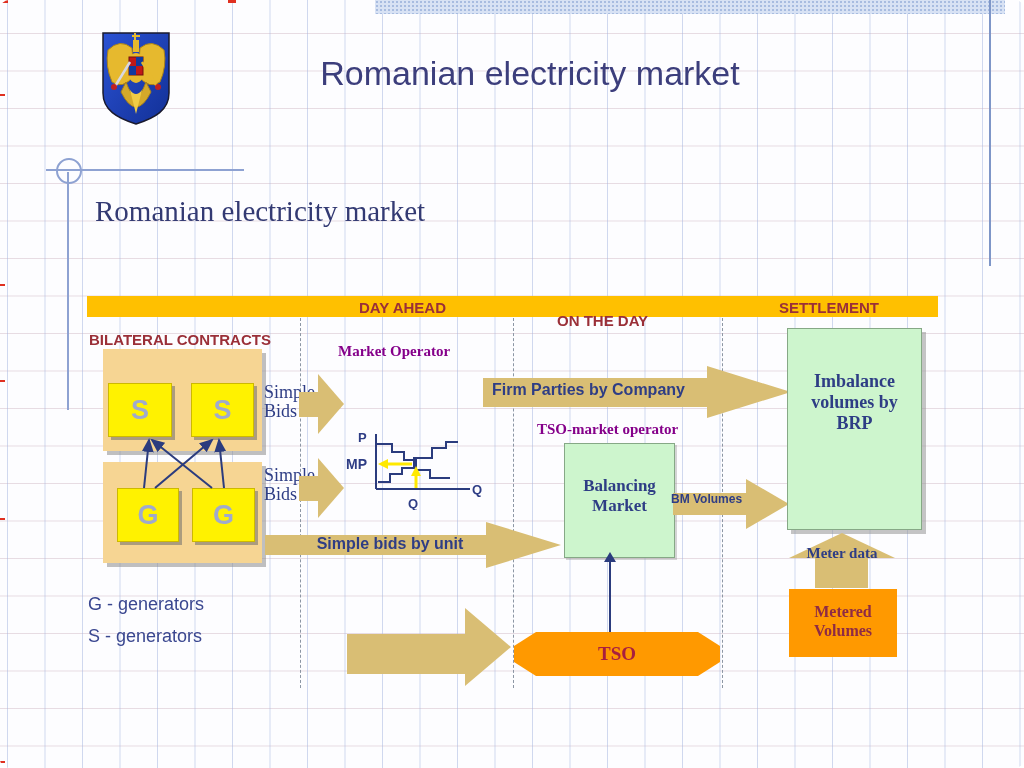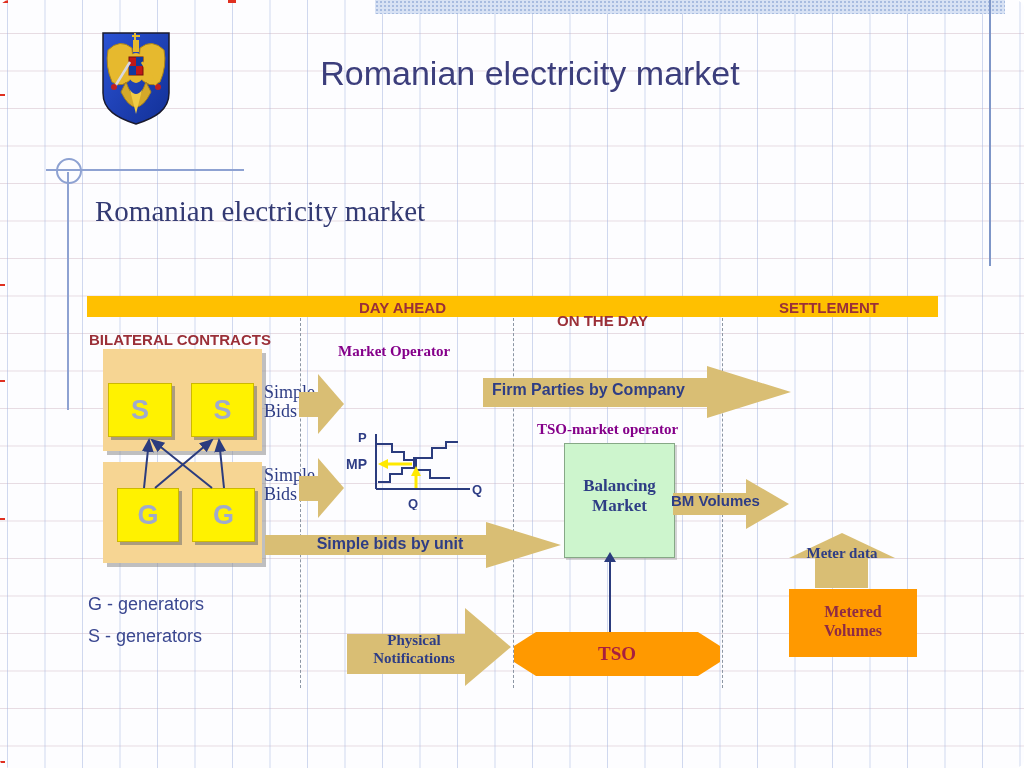--- a/index.html
+++ b/index.html
@@ -155,30 +155,33 @@
 
   <div class="abs bold purple" style="left:537px;top:421px;font-size:15px;">TSO-market operator</div>
   <div class="abs greenbox" style="left:564px;top:443px;width:109px;height:113px;box-shadow:2px 2px 0 rgba(150,150,150,.4);">
     <div class="center bold navy" style="margin:32px 6px 0 6px;font-size:17px;line-height:1.15;">Balancing Market</div>
   </div>
 
   <div class="abs" style="left:673px;top:477px;width:116px;height:50px;">
     <div class="arrow-body" style="left:0;top:16px;width:73px;height:22px;"></div>
     <div class="tri" style="left:73px;top:2px;border-left:43px solid #D9BE74;border-top:25px solid transparent;border-bottom:25px solid transparent;"></div>
   </div>
-  <div class="abs flow-label" style="left:671px;top:492px;font-size:15px;white-space:nowrap;">BM Volumes</div>
-
+  <div class="abs flow-label" style="left:671px;top:492px;font-size:12px;white-space:nowrap;">BM Volumes</div>
+
+  <div class="abs greenbox" style="left:787px;top:328px;width:133px;height:200px;">
+    <div class="center bold navy" style="margin:42px 14px 0 14px;font-size:18px;line-height:1.18;">Imbalance volumes by BRP</div>
+  </div>
 
   <div class="abs" style="left:789px;top:533px;width:106px;height:55px;">
     <div class="tri" style="left:0;top:0;border-bottom:25px solid #D9BE74;border-left:53px solid transparent;border-right:53px solid transparent;"></div>
     <div class="arrow-body" style="left:26px;top:25px;width:53px;height:30px;"></div>
   </div>
   <div class="abs center bold navy" style="left:806px;top:545px;width:72px;font-size:15px;line-height:1.15;">Meter data</div>
 
-  <div class="abs" style="left:789px;top:589px;width:128px;height:68px;background:#FF9900;">
+  <div class="abs" style="left:789px;top:589px;width:108px;height:68px;background:#FF9900;">
     <div class="center bold" style="margin:13px 10px 0 10px;font-size:16px;line-height:1.2;color:#8E2B45;">Metered Volumes</div>
   </div>
 
   <div class="abs" style="left:514px;top:632px;width:206px;height:44px;background:#FF9900;
               clip-path:polygon(22px 0,calc(100% - 22px) 0,100% 32%,100% 68%,calc(100% - 22px) 100%,22px 100%,0 68%,0 32%);">
     <div class="center bold" style="font-size:19px;line-height:44px;color:#A81F3F;">TSO</div>
   </div>
 
   <div class="abs" style="left:609px;top:560px;width:2px;height:72px;background:#2B3C7E;"></div>
   <div class="tri" style="left:604px;top:552px;border-left:6px solid transparent;border-right:6px solid transparent;border-bottom:10px solid #2B3C7E;"></div>
@@ -187,19 +190,18 @@
   <div class="abs" style="left:265px;top:522px;width:296px;height:46px;">
     <div class="arrow-body" style="left:0;top:13px;width:221px;height:20px;"></div>
     <div class="tri" style="left:221px;top:0;border-left:75px solid #D9BE74;border-top:23px solid transparent;border-bottom:23px solid transparent;"></div>
   </div>
   <div class="abs center flow-label" style="left:300px;top:535px;width:180px;font-size:16px;white-space:nowrap;">Simple bids by unit</div>
 
   <div class="abs" style="left:347px;top:608px;width:164px;height:78px;">
     <div class="arrow-body" style="left:0;top:26px;width:118px;height:40px;"></div>
     <div class="tri" style="left:118px;top:0;border-left:46px solid #D9BE74;border-top:39px solid transparent;border-bottom:39px solid transparent;"></div>
   </div>
-  <div class="abs center bold navy" style="left:358px;top:631px;width:112px;font-size:15px;line-height:1.2;">Physical Notifications</div>
 
 
   <div class="abs" style="left:88px;top:594px;font-size:18px;color:#3A4790;">G - generators</div>
   <div class="abs" style="left:88px;top:626px;font-size:18px;color:#3A4790;">S - generators</div>
 
 </div>
 
 </body></html>

